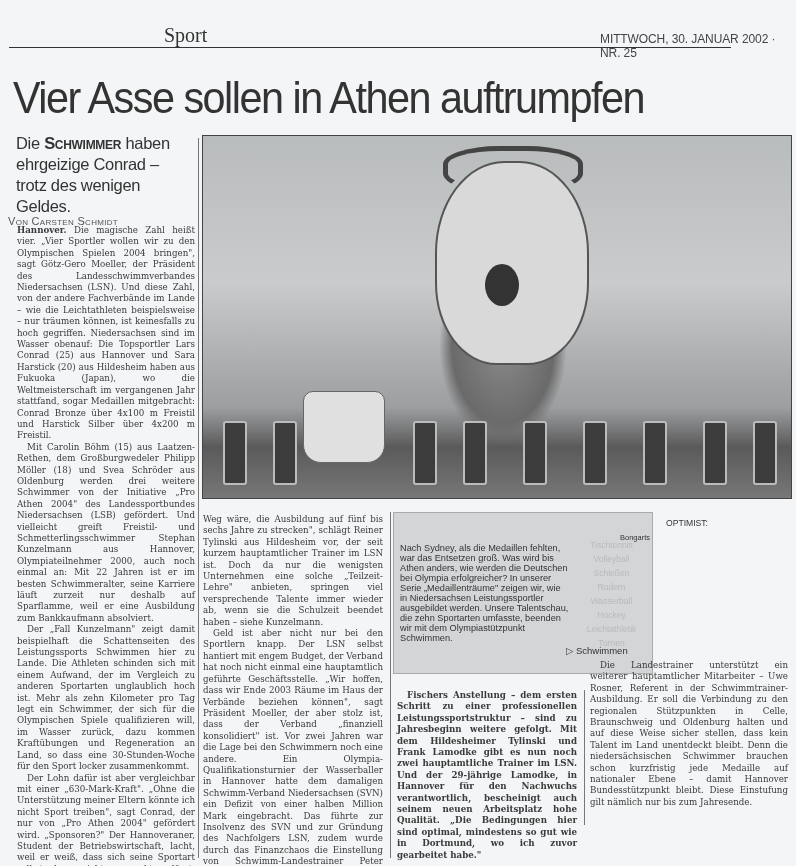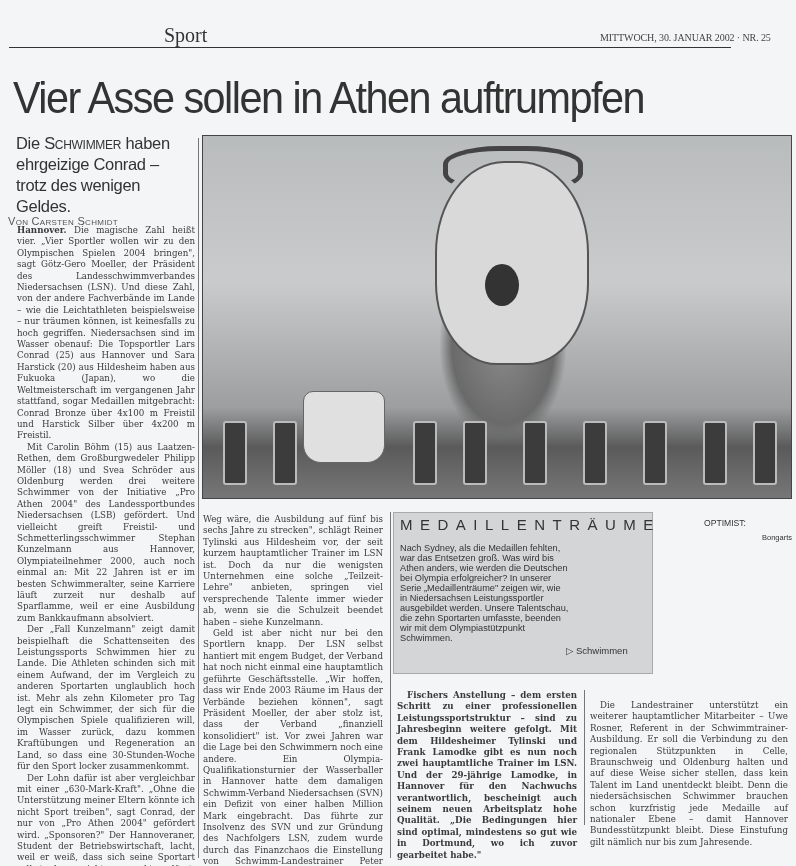--- a/index.html
+++ b/index.html
@@ -5,46 +5,46 @@
   html, body { margin: 0; padding: 0; }
   body {
     width: 796px; height: 866px; overflow: hidden;
     background: #f3f5f6;
     font-family: "DejaVu Serif", serif;
     color: #2b2b2b;
     position: relative;
   }
   .abs { position: absolute; }
   .section-label { left: 164px; top: 24px; font-family: "Liberation Serif", serif; font-size: 20px; color: #333; }
-  .dateline { left: 600px; top: 32px; font-family: Liberation Serif, serif; font-size: 10px; color: #444; letter-spacing: -0.1px; }
+  .dateline { left: 600px; top: 32px; font-family: Liberation Sans, sans-serif; font-size: 12px; color: #444; letter-spacing: -0.1px; }
   .top-rule { left: 9px; top: 47px; width: 722px; height: 1px; background: #333; }
   .headline {
     left: 13px; top: 72px; margin: 0;
     font-family: "Liberation Sans", sans-serif; font-weight: normal;
     font-size: 44px; line-height: 52px; color: #333;
     letter-spacing: -1.6px; transform: scaleX(0.94); transform-origin: left top;
   }
   .subhead {
     left: 16px; top: 133px; width: 175px; margin: 0;
     font-family: "Liberation Sans", sans-serif; font-weight: normal;
     font-size: 16.5px; line-height: 21px; color: #333; letter-spacing: -0.3px;
   }
-  .subhead .caps { font-variant: small-caps; font-weight: normal; }
+  .subhead .caps { font-variant: small-caps; font-weight: bold; }
   .byline { left: 8px; top: 208px; font-family: "Liberation Sans", sans-serif; font-size: 11px; font-variant: small-caps; color: #555; letter-spacing: 0.3px; margin-top: 7px; }
   .col {
     font-family: "DejaVu Serif", serif; font-size: 8.7px; line-height: 11.4px;
     color: #3a3a3a; text-align: justify; hyphens: auto;
   }
   .col p { margin: 0; text-indent: 10px; }
   .col p.first { text-indent: 0; }
   .col .city { font-weight: bold; }
   .col1 { left: 17px; top: 225px; width: 178px; }
   .col2 { left: 203px; top: 514px; width: 180px; }
   .col3 { left: 397px; top: 690px; width: 180px; font-weight: bold; }
-  .col4 { left: 590px; top: 700px; width: 198px; }
+  .col4 { left: 590px; top: 660px; width: 198px; }
   .vrule { width: 1px; background: #777; }
   .photo {
     left: 202px; top: 135px; width: 588px; height: 362px;
     border: 1px solid #444;
     background:
       radial-gradient(ellipse 60px 80px at 305px 95px, #e6e6e6 0%, #c4c4c4 60%, transparent 70%),
       radial-gradient(ellipse 85px 130px at 300px 210px, #8a8a8a 0%, #6a6a6a 60%, transparent 75%),
       linear-gradient(180deg, #b9bcbd 0%, #c9cbcc 40%, #9c9ea0 75%, #5a5a5a 86%, #777 100%);
     overflow: hidden;
   }
@@ -56,25 +56,25 @@
   .box {
     left: 393px; top: 512px; width: 258px; height: 160px;
     background: #d3d5d6; border: 1px solid #aaa;
     font-family: "Liberation Sans", sans-serif;
   }
   .box-title { position: absolute; left: 6px; top: 3px; font-size: 15px; letter-spacing: 7.5px; color: #333; }
   .box-body { position: absolute; left: 6px; top: 30px; width: 170px; font-size: 9.2px; line-height: 10px; color: #333; }
   .box-list { position: absolute; left: 180px; top: 25px; width: 75px; text-align: center; font-size: 8.5px; line-height: 14px; color: #b8babb; }
   .box-link { position: absolute; left: 172px; top: 132px; font-size: 9.5px; color: #333; }
   .caption {
-    left: 658px; top: 517px; width: 134px;
+    left: 620px; top: 517px; width: 134px;
     font-family: "Liberation Sans", sans-serif; font-size: 8.6px; line-height: 13.5px;
     text-align: center; color: #333;
   }
-  .caption .credit { display: block; text-align: right; font-size: 7.5px; }
+  .caption .credit { display: block; text-align: left; font-size: 7.5px; }
 </style>
 </head>
 <body>
 
 <div class="abs section-label">Sport</div>
 <div class="abs dateline">MITTWOCH, 30. JANUAR 2002 · NR. 25</div>
 <div class="abs top-rule"></div>
 
 <h1 class="abs headline">Vier Asse sollen in Athen auftrumpfen</h1>
 
@@ -108,22 +108,31 @@
   <div class="lane" style="left:550px"></div>
 </div>
 
 <div class="abs col col2">
   <p class="first">Weg wäre, die Ausbildung auf fünf bis sechs Jahre zu strecken", schlägt Reiner Tylinski aus Hildesheim vor, der seit kurzem hauptamtlicher Trainer im LSN ist. Doch da nur die wenigsten Unternehmen eine solche „Teilzeit-Lehre" anbieten, springen viel versprechende Talente immer wieder ab, wenn sie die Schulzeit beendet haben – siehe Kunzelmann.</p>
   <p>Geld ist aber nicht nur bei den Sportlern knapp. Der LSN selbst hantiert mit engem Budget, der Verband hat noch nicht einmal eine hauptamtlich geführte Geschäftsstelle. „Wir hoffen, dass wir Ende 2003 Räume im Haus der Verbände beziehen können", sagt Präsident Moeller, der aber stolz ist, dass der Verband „finanziell konsolidiert" ist. Vor zwei Jahren war die Lage bei den Schwimmern noch eine andere. Ein Olympia-Qualifikationsturnier der Wasserballer in Hannover hatte dem damaligen Schwimm-Verband Niedersachsen (SVN) ein Defizit von einer halben Million Mark eingebracht. Das führte zur Insolvenz des SVN und zur Gründung des Nachfolgers LSN, zudem wurde durch das Finanzchaos die Einstellung von Schwimm-Landestrainer Peter Fischer um fast ein Jahr verzögert. Er bekam erst im März 2001 einen Vertrag, nicht wie vorgesehen im April 2000.</p>
 </div>
 <div class="abs vrule" style="left:390px; top:512px; height:346px;"></div>
 
 <div class="abs box">
-  <div class="box-title">MEDAILLENTRÄUME</div>
   <div class="box-body">Nach Sydney, als die Medaillen fehlten, war das Entsetzen groß. Was wird bis Athen anders, wie werden die Deutschen bei Olympia erfolgreicher? In unserer Serie „Medaillenträume" zeigen wir, wie in Niedersachsen Leistungssportler ausgebildet werden. Unsere Talentschau, die zehn Sportarten umfasste, beenden wir mit dem Olympiastützpunkt Schwimmen.</div>
+  <div class="box-list">
+    <div>Tischtennis</div>
+    <div>Volleyball</div>
+    <div>Schießen</div>
+    <div>Rudern</div>
+    <div>Wasserball</div>
+    <div>Hockey</div>
+    <div>Leichtathletik</div>
+    <div>Turnen</div>
+  </div>
   <div class="box-link">
     <span>▷</span>
     <span>Schwimmen</span>
   </div>
 </div>
 
 <div class="abs caption">
   <div>OPTIMIST:</div>
   <span class="credit">Bongarts</span>
 </div>

